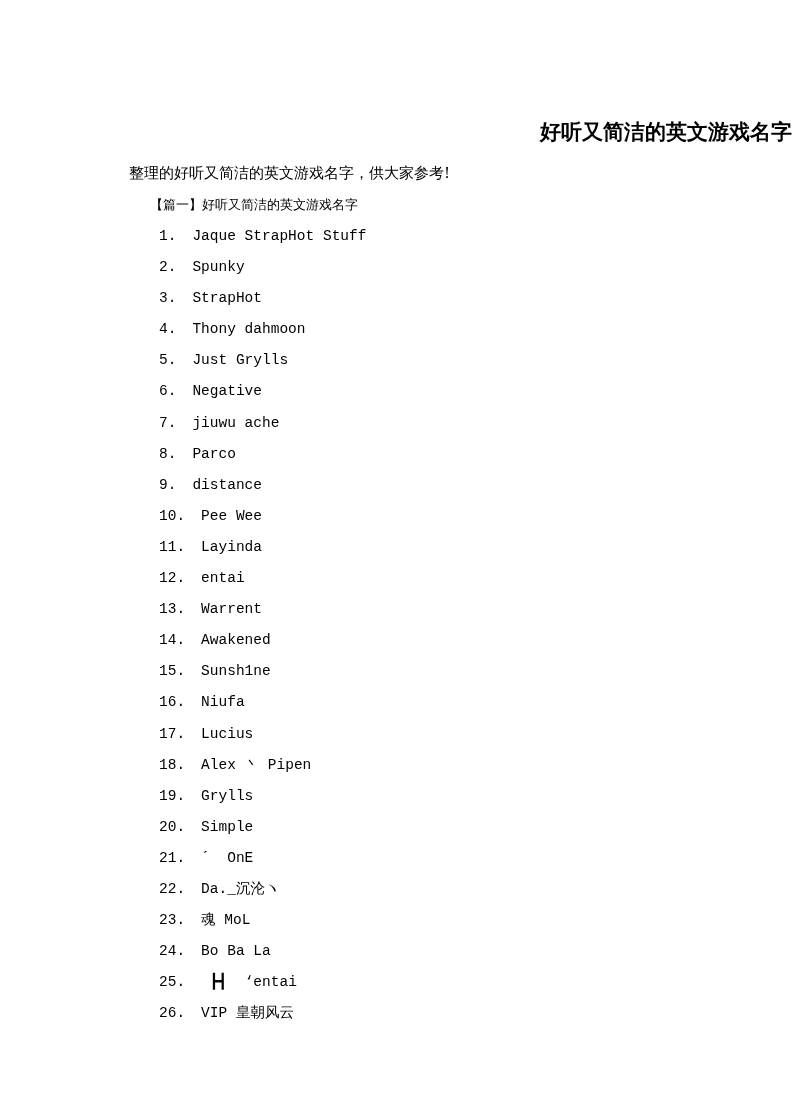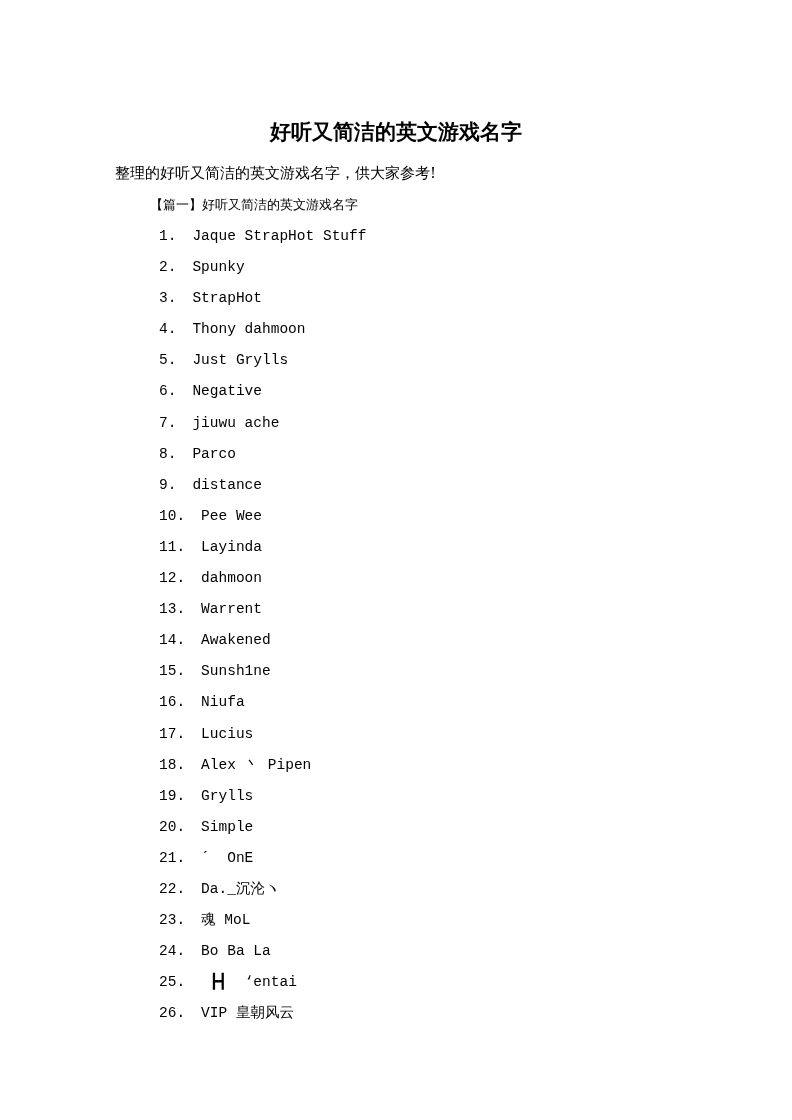--- a/index.html
+++ b/index.html
@@ -20,30 +20,30 @@
       top: 0;
       width: 792px;
       height: 1120px;
       background: #ffffff;
     }
     .doc-title {
       position: absolute;
       left: 0;
       top: 118px;
       width: 792px;
-      text-align: center;
+      text-align: right;
       font-family: "DejaVu Serif", serif;
       font-size: 21px;
       font-weight: bold;
       line-height: 28px;
       letter-spacing: 0px;
     }
     .intro {
       position: absolute;
-      left: 115px;
+      left: 129px;
       top: 162px;
       font-family: "DejaVu Serif", serif;
       font-size: 15px;
       line-height: 22px;
       white-space: nowrap;
       text-align: right;
     }
     .section-heading {
       position: absolute;
       left: 150px;
@@ -91,21 +91,21 @@
     <li class="name-item"><span class="name-num">2.</span><span class="name-text">Spunky</span></li>
     <li class="name-item"><span class="name-num">3.</span><span class="name-text">StrapHot</span></li>
     <li class="name-item"><span class="name-num">4.</span><span class="name-text">Thony dahmoon</span></li>
     <li class="name-item"><span class="name-num">5.</span><span class="name-text">Just Grylls</span></li>
     <li class="name-item"><span class="name-num">6.</span><span class="name-text">Negative</span></li>
     <li class="name-item"><span class="name-num">7.</span><span class="name-text">jiuwu ache</span></li>
     <li class="name-item"><span class="name-num">8.</span><span class="name-text">Parco</span></li>
     <li class="name-item"><span class="name-num">9.</span><span class="name-text">distance</span></li>
     <li class="name-item"><span class="name-num">10.</span><span class="name-text">Pee Wee</span></li>
     <li class="name-item"><span class="name-num">11.</span><span class="name-text">Layinda</span></li>
-    <li class="name-item"><span class="name-num">12.</span><span class="name-text">dahmoon</span></li>
+    <li class="name-item"><span class="name-num">12.</span><span class="name-text">entai</span></li>
     <li class="name-item"><span class="name-num">13.</span><span class="name-text">Warrent</span></li>
     <li class="name-item"><span class="name-num">14.</span><span class="name-text">Awakened</span></li>
     <li class="name-item"><span class="name-num">15.</span><span class="name-text">Sunsh1ne</span></li>
     <li class="name-item"><span class="name-num">16.</span><span class="name-text">Niufa</span></li>
     <li class="name-item"><span class="name-num">17.</span><span class="name-text">Lucius</span></li>
     <li class="name-item"><span class="name-num">18.</span><span class="name-text">Alex 丶 Pipen</span></li>
     <li class="name-item"><span class="name-num">19.</span><span class="name-text">Grylls</span></li>
     <li class="name-item"><span class="name-num">20.</span><span class="name-text">Simple</span></li>
     <li class="name-item"><span class="name-num">21.</span><span class="name-text">ˊ  OnE</span></li>
     <li class="name-item"><span class="name-num">22.</span><span class="name-text">Da._沉沦ヽ</span></li>

